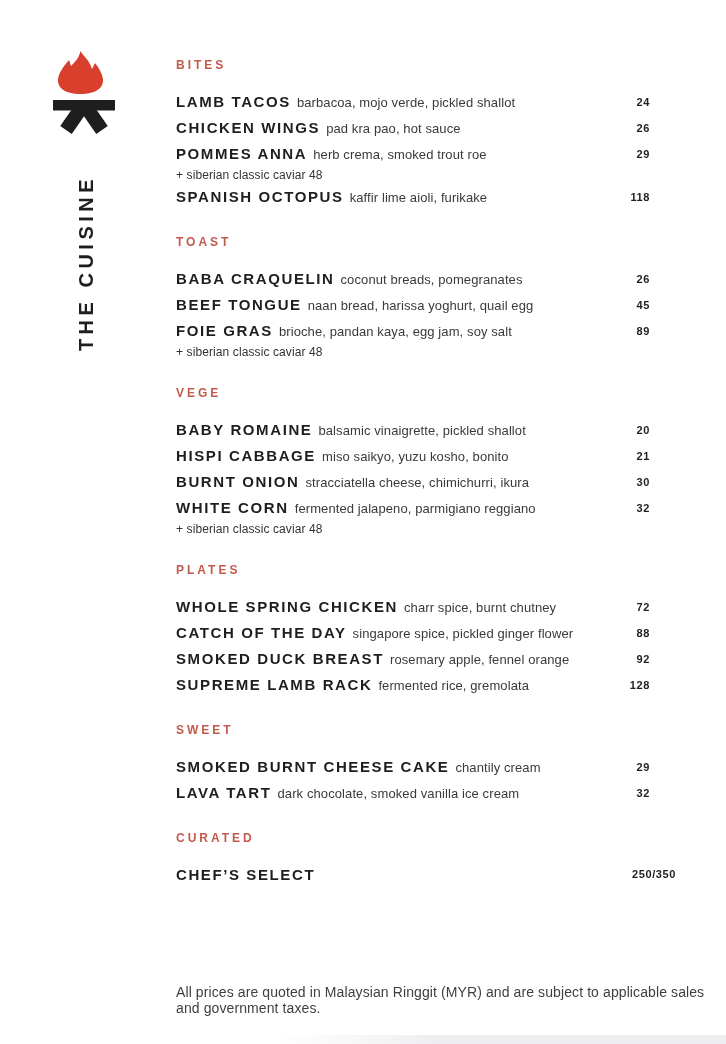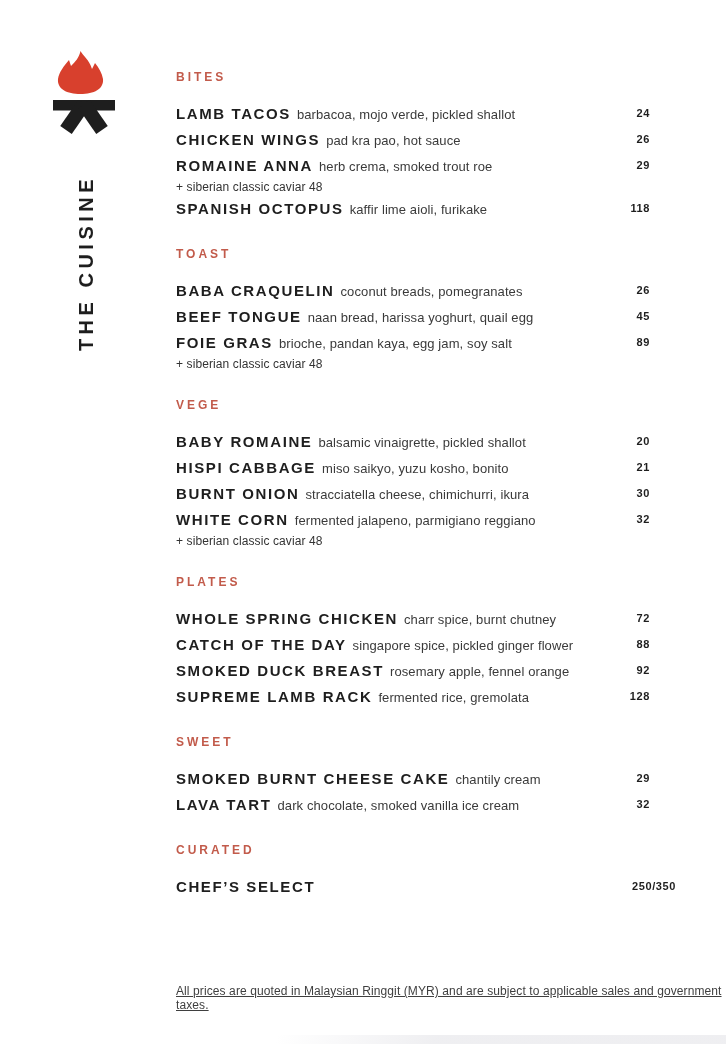--- a/index.html
+++ b/index.html
@@ -21,32 +21,32 @@
   .brand-vertical{
     position:absolute;left:86px;top:263px;
     transform:translate(-50%,-50%) rotate(-90deg);
     font-size:20px;font-weight:bold;letter-spacing:4.5px;
     color:var(--ink);white-space:nowrap;
   }
   .menu{position:absolute;left:176px;top:54px;width:500px;}
   .section{margin-bottom:25px;}
   .section-label{
     font-size:12px;font-weight:bold;letter-spacing:3px;
-    color:var(--accent);margin:16px 0 16px 0;line-height:15px;
+    color:var(--accent);margin:4px 0 16px 0;line-height:15px;
   }
-  .row{display:flex;align-items:flex-start;line-height:25px;}
+  .row{display:flex;align-items:center;line-height:25px;}
   .row-main{flex:1;min-width:0;white-space:nowrap;}
   .item-name{font-size:15px;font-weight:bold;letter-spacing:1.6px;color:var(--ink);}
   .item-desc{font-size:13px;color:var(--body);margin-left:6px;letter-spacing:0.1px;}
   .item-price{font-size:11px;font-weight:bold;letter-spacing:0.6px;color:var(--ink);padding-right:26px;}
   .section--flush .item-price{padding-right:0;margin-left:36px;}
   .item-addon{font-size:12px;line-height:17px;color:#333333;letter-spacing:0.1px;}
   .footer-note{
     position:absolute;left:176px;top:984px;
-    font-size:12px;color:#3F3F3F;letter-spacing:0.1px;text-decoration:underline;
+    font-size:14px;color:#3F3F3F;letter-spacing:0.1px;
   }
   .page-edge{
     position:absolute;left:0;bottom:0;width:100%;height:9px;
     background:linear-gradient(100deg, rgba(242,242,244,0) 38%, rgba(236,236,239,0.85) 60%);
   }
 </style>
 </head>
 <body>
 
 <div class="logo">
@@ -65,21 +65,21 @@
       <h2 class="section-label">BITES</h2>
       <div class="row">
         <div class="row-main"><span class="item-name">LAMB TACOS</span><span class="item-desc">barbacoa, mojo verde, pickled shallot</span></div>
         <div class="item-price">24</div>
       </div>
       <div class="row">
         <div class="row-main"><span class="item-name">CHICKEN WINGS</span><span class="item-desc">pad kra pao, hot sauce</span></div>
         <div class="item-price">26</div>
       </div>
       <div class="row">
-        <div class="row-main"><span class="item-name">ROMAINE ANNA</span><span class="item-desc">herb crema, smoked trout roe</span></div>
+        <div class="row-main"><span class="item-name">POMMES ANNA</span><span class="item-desc">herb crema, smoked trout roe</span></div>
         <div class="item-price">29</div>
       </div>
       <div class="item-addon">+ siberian classic caviar 48</div>
       <div class="row">
         <div class="row-main"><span class="item-name">SPANISH OCTOPUS</span><span class="item-desc">kaffir lime aioli, furikake</span></div>
         <div class="item-price">118</div>
       </div>
     </section>
     <section class="section">
       <h2 class="section-label">TOAST</h2>

